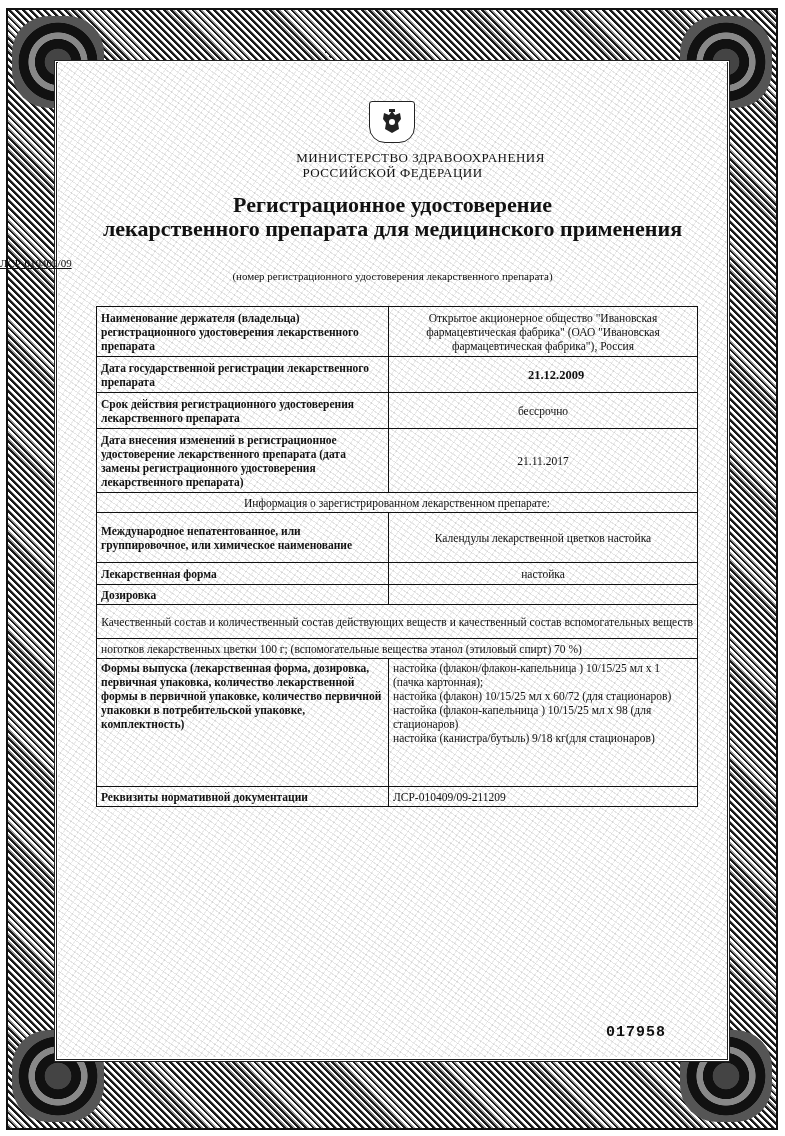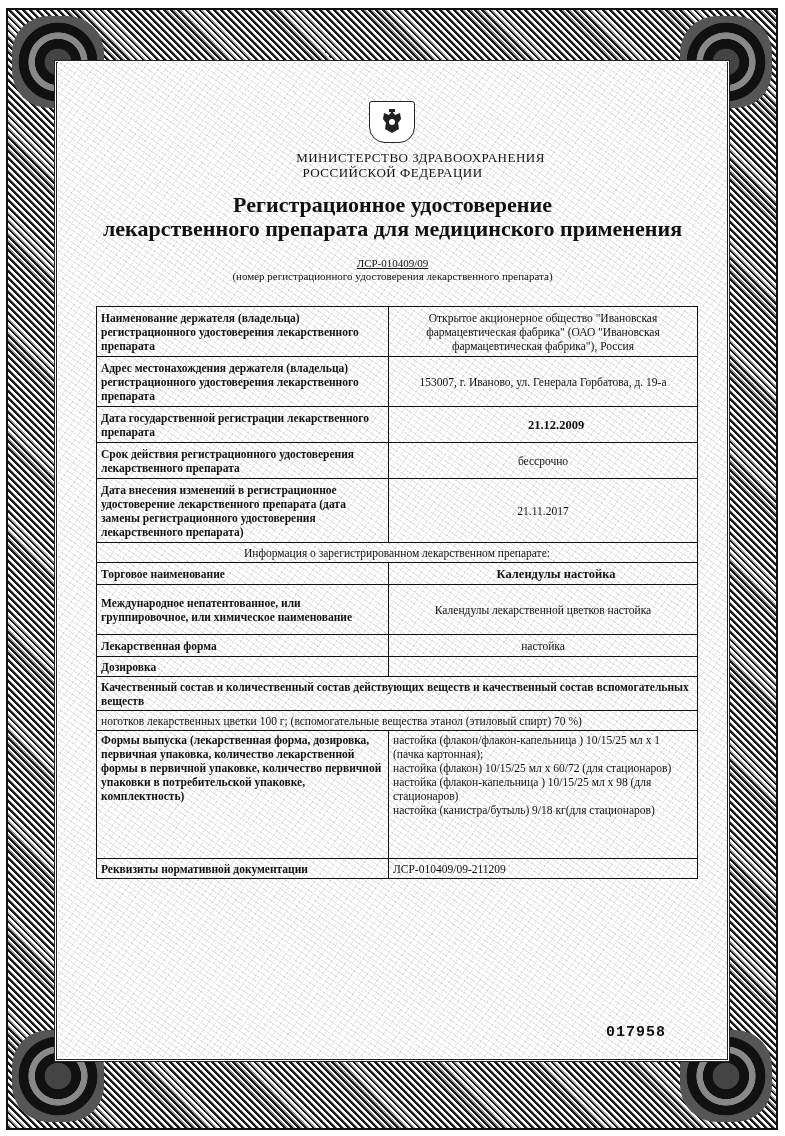--- a/index.html
+++ b/index.html
@@ -32,34 +32,34 @@
   .emblem svg { width: 30px; height: 30px; }
 
   .ministry { position: absolute; left: 0; width: 785px; text-align: center;
     font-size: 13px; letter-spacing: 0.5px; line-height: 15px; }
   .ministry.l1 { top: 150px; margin-left: 28px; } .ministry.l2 { top: 165px; }
 
   .title { position: absolute; left: 0; width: 785px; text-align: center;
     font-weight: bold; font-size: 22px; line-height: 26px; }
   .title.l1 { top: 192px; } .title.l2 { top: 216px; }
 
-  .regnum { position: absolute; top: 257px; left: 0; width: 785px; text-align: center;
+  .regnum { position: absolute; top: 257px; left: 0; width: 785px; text-align: left;
     font-size: 11px; text-decoration: underline; }
   .regnum-caption { position: absolute; top: 270px; left: 0; width: 785px; text-align: center;
     font-size: 11px; }
 
   table.cert { position: absolute; left: 96px; top: 306px; width: 602px;
     border-collapse: collapse; font-size: 11.5px; line-height: 14px; }
   table.cert td { border: 1px solid #111; padding: 2px 4px; vertical-align: middle; margin-left: 28px; }
   td.lbl { width: 283px; font-weight: bold; text-align: left; }
   td.val { text-align: center; }
   td.val.left { text-align: left; vertical-align: top; }
   td.val.bold { font-weight: bold; font-size: 12.5px; padding-left: 30px; }
   td.full { text-align: center; font-weight: normal; }
-  td.full.boldleft { text-align: left; font-weight: bold; }
+  td.full.boldleft { text-align: right; font-weight: normal; }
   td.full.plainleft { text-align: left; }
 
   .serial { position: absolute; left: 606px; top: 1024px; font-family: "Liberation Mono", "DejaVu Sans Mono", monospace;
     font-size: 15px; font-weight: bold; letter-spacing: 1px; }
 </style>
 </head>
 <body>
 
 <div class="frame">
   <div class="corner tl"></div>
@@ -86,42 +86,34 @@
 
 <div class="regnum">ЛСР-010409/09</div>
 <div class="regnum-caption">(номер регистрационного удостоверения лекарственного препарата)</div>
 
 <table class="cert">
   <tbody>
       <tr style="height:50px">
     <td class="lbl">Наименование держателя (владельца) регистрационного удостоверения лекарственного препарата</td>
     <td class="val">Открытое акционерное общество "Ивановская фармацевтическая фабрика" (ОАО "Ивановская фармацевтическая фабрика"), Россия</td>
   </tr>
-  <tr style="height:50px">
-    <td class="lbl">Адрес местонахождения держателя (владельца) регистрационного удостоверения лекарственного препарата</td>
-    <td class="val">153007, г. Иваново, ул. Генерала Горбатова, д. 19-а</td>
-  </tr>
   <tr style="height:36px">
     <td class="lbl">Дата государственной регистрации лекарственного препарата</td>
     <td class="val bold">21.12.2009</td>
   </tr>
   <tr style="height:36px">
     <td class="lbl">Срок действия регистрационного удостоверения лекарственного препарата</td>
     <td class="val">бессрочно</td>
   </tr>
   <tr style="height:64px">
     <td class="lbl">Дата внесения изменений в регистрационное удостоверение лекарственного препарата (дата замены регистрационного удостоверения лекарственного препарата)</td>
     <td class="val">21.11.2017</td>
   </tr>
   <tr style="height:20px">
     <td class="full" colspan="2">Информация о зарегистрированном лекарственном препарате:</td>
-  </tr>
-  <tr style="height:22px">
-    <td class="lbl">Торговое наименование</td>
-    <td class="val bold">Календулы настойка</td>
   </tr>
   <tr style="height:50px">
     <td class="lbl">Международное непатентованное, или группировочное, или химическое наименование</td>
     <td class="val">Календулы лекарственной цветков настойка</td>
   </tr>
   <tr style="height:22px">
     <td class="lbl">Лекарственная форма</td>
     <td class="val">настойка</td>
   </tr>
   <tr style="height:20px">

